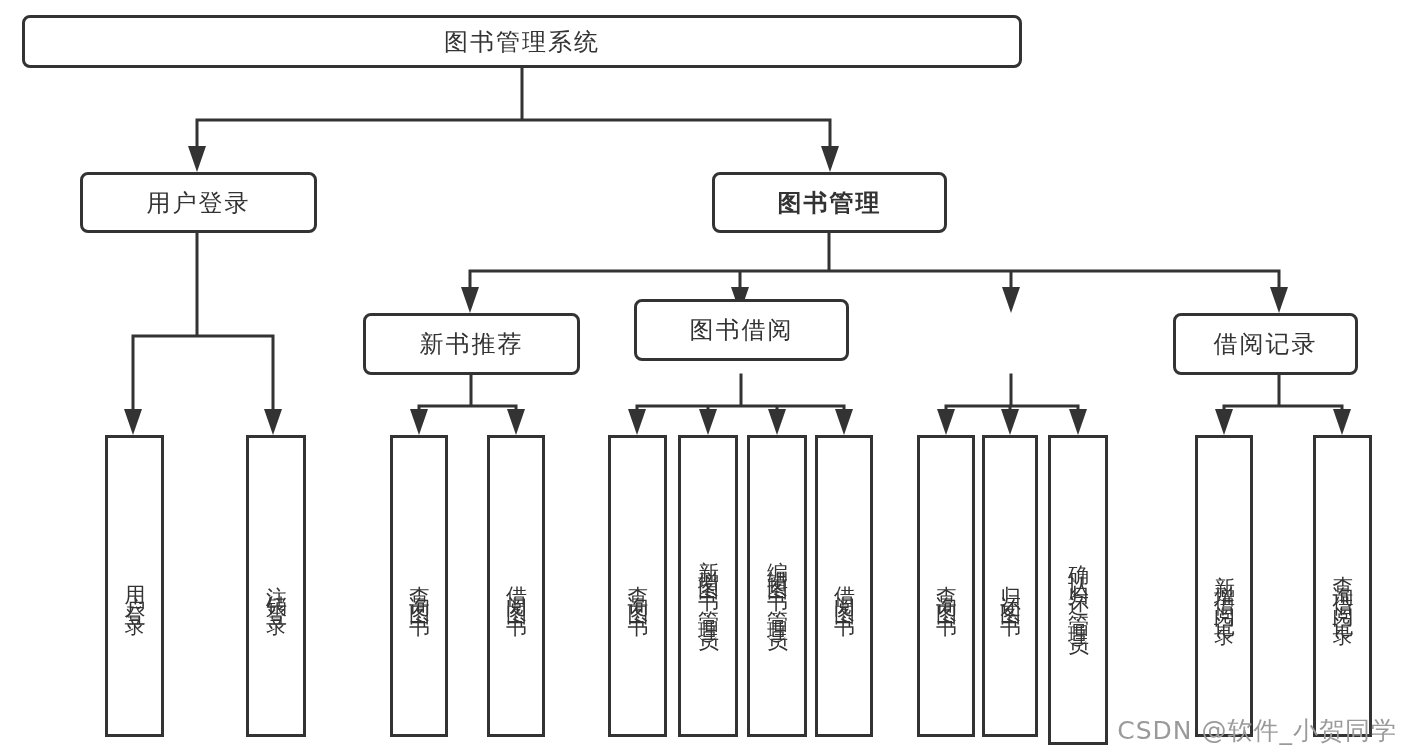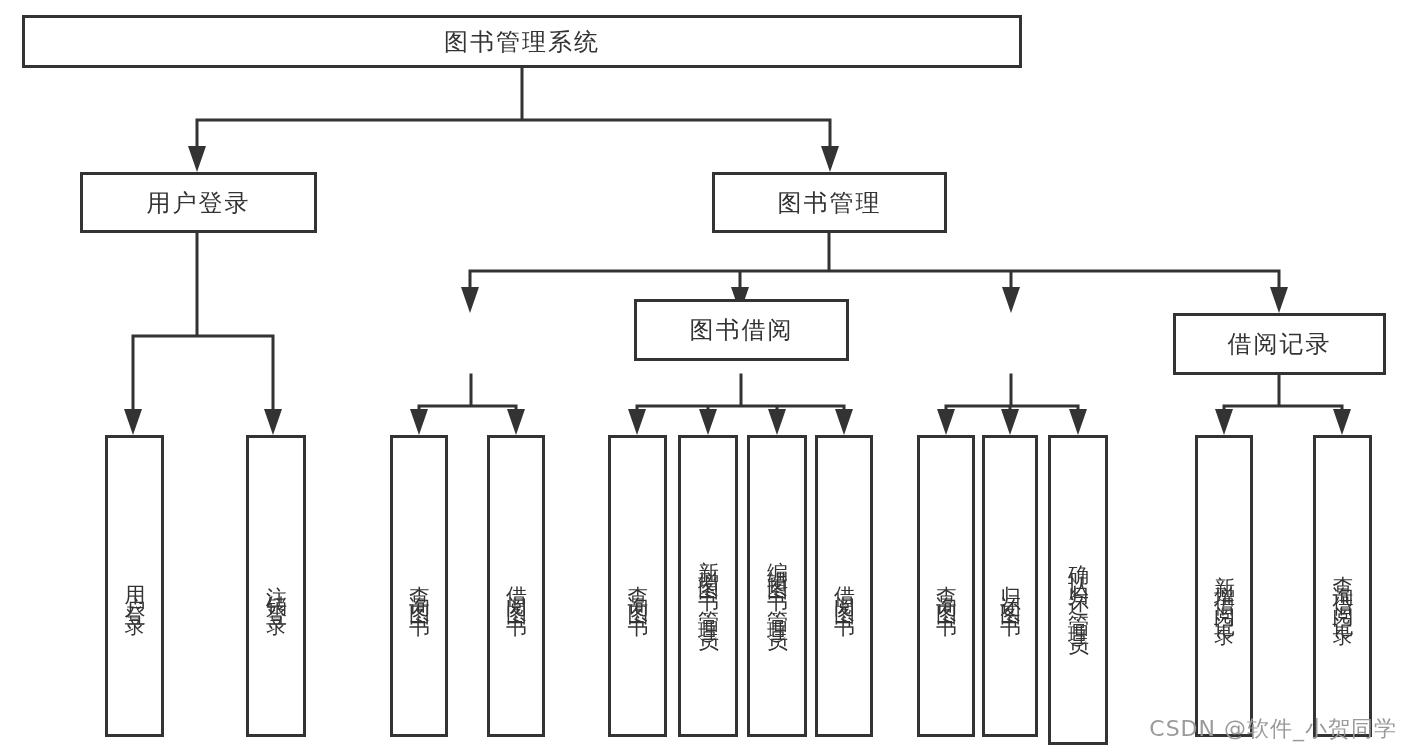--- a/index.html
+++ b/index.html
@@ -30,56 +30,57 @@
     display: flex;
     align-items: center;
     justify-content: center;
     color: #333333;
     text-align: center;
   }
   .h-node {
     font-size: 24px;
     letter-spacing: 2px;
     white-space: nowrap;
+    border-radius: 8px;
   }
   .v-node {
     writing-mode: vertical-rl;
     text-orientation: mixed;
     font-size: 21px;
     letter-spacing: 10px;
     line-height: 1;
     padding-top: 6px;
   }
   
   .n-root        { left: 22px;   top: 15px;  width: 1000px; height: 53px; }
   .n-userlogin   { left: 80px;   top: 172px; width: 237px;  height: 61px; }
-  .n-bookmgmt    { left: 712px;  top: 172px; width: 235px;  height: 61px; }
+  .n-bookmgmt    { left: 712px;  top: 172px; width: 235px;  height: 61px; font-weight: bold; }
   .n-newbook     { left: 363px;  top: 313px; width: 217px;  height: 62px; }
   .n-bookborrow  { left: 634px;  top: 299px; width: 215px;  height: 62px; }
   .n-curborrow   { left: 907px;  top: 313px; width: 208px;  height: 62px; }
-  .n-borrowrec   { left: 1173px; top: 313px; width: 213px;  height: 62px; }
+  .n-borrowrec   { left: 1173px; top: 313px; width: 185px;  height: 62px; }
   .leaf          { top: 435px; height: 302px; }
   .l-1  { left: 105px;  width: 59px; }
   .l-2  { left: 246px;  width: 60px; }
   .l-3  { left: 390px;  width: 58px; }
   .l-4  { left: 487px;  width: 58px; }
   .l-5  { left: 608px;  width: 59px; }
   .l-6  { left: 678px;  width: 60px; }
   .l-7  { left: 747px;  width: 60px; }
   .l-8  { left: 815px;  width: 58px; }
   .l-9  { left: 917px;  width: 58px; }
   .l-10 { left: 982px;  width: 56px; }
   .l-11 { left: 1048px; width: 60px; height: 310px; }
   .l-12 { left: 1195px; width: 58px; }
   .l-13 { left: 1313px; width: 59px; }
   #watermark {
     position: absolute;
     right: 8px;
     top: 714px;
-    font-size: 22px;
+    font-size: 25px;
     color: #9a9a9a;
     letter-spacing: 1px;
     white-space: nowrap;
   }
 </style>
 </head>
 <body>
 
 <div id="stage">
 
@@ -128,20 +129,21 @@
       <polygon points="1215,409 1233,409 1224,435"></polygon>
       <polygon points="1333,409 1351,409 1342,435"></polygon>
     </g>
   </svg>
 
   <div class="node h-node n-root">图书管理系统</div>
 
   <div class="node h-node n-userlogin">用户登录</div>
   <div class="node h-node n-bookmgmt">图书管理</div>
 
+  <div class="node h-node n-newbook">新书推荐</div>
   <div class="node h-node n-bookborrow">图书借阅</div>
   <div class="node h-node n-borrowrec">借阅记录</div>
 
   <div class="node v-node leaf l-1">用户登录</div>
   <div class="node v-node leaf l-2">注销登录</div>
 
   <div class="node v-node leaf l-3">查询图书</div>
   <div class="node v-node leaf l-4">借阅图书</div>
 
   <div class="node v-node leaf l-5">查询图书</div>

